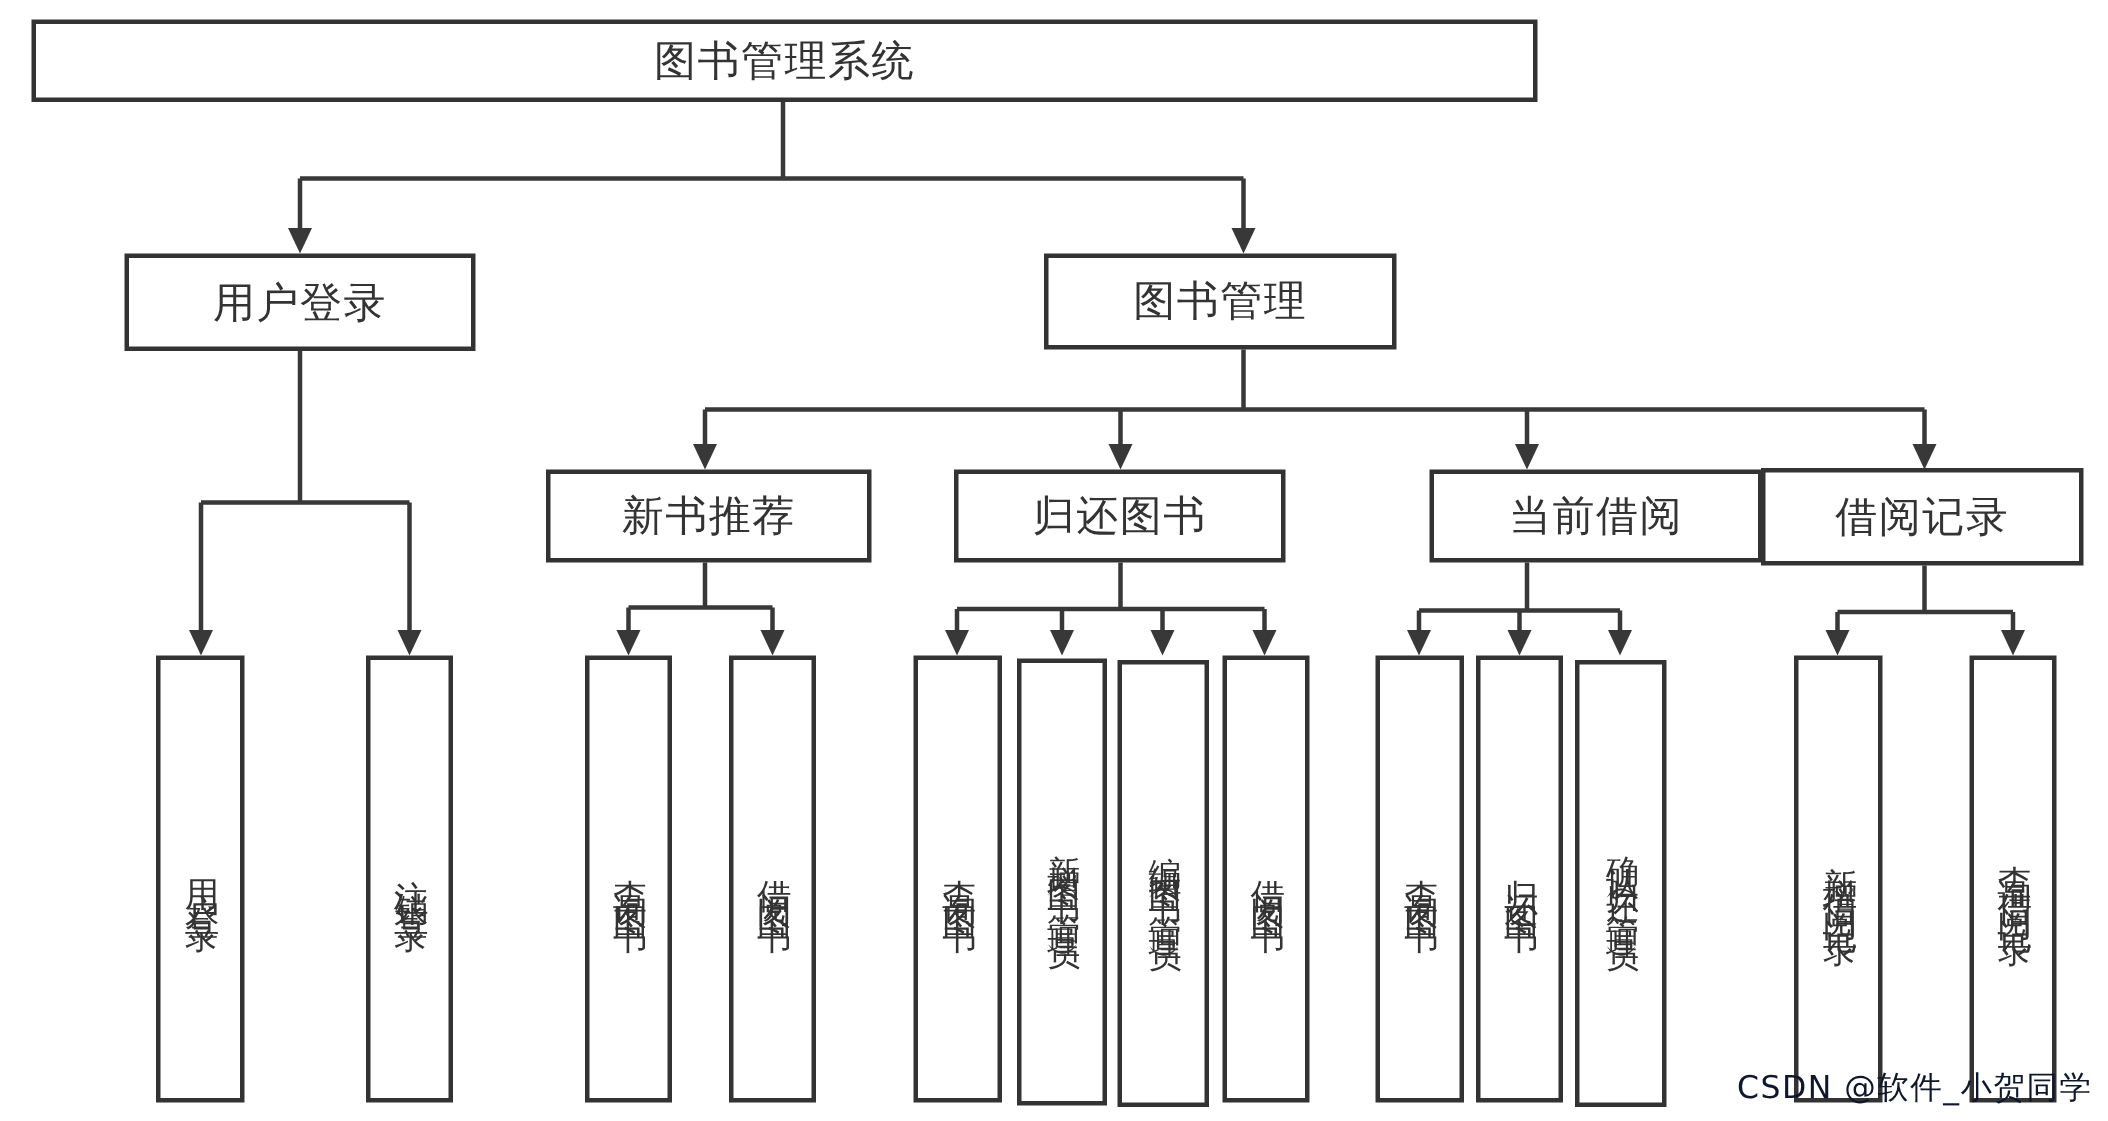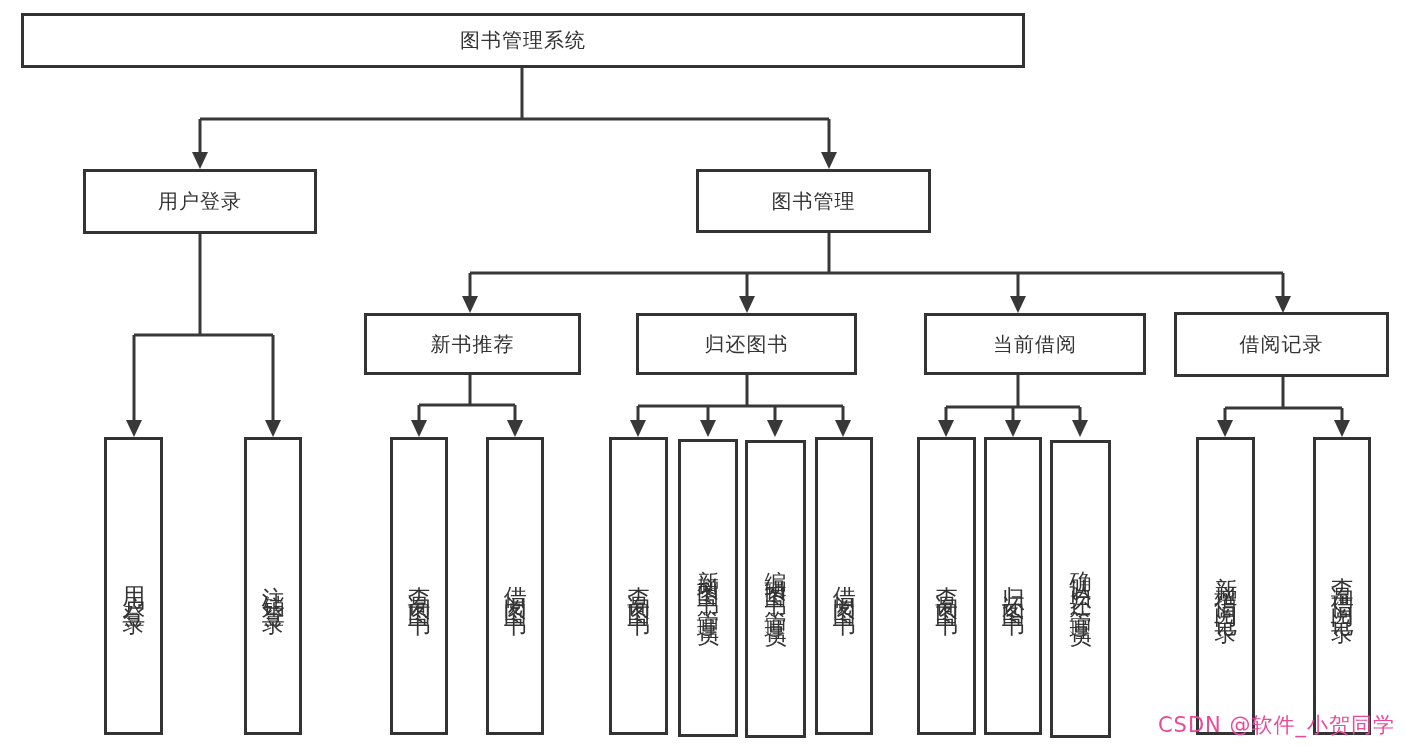--- a/index.html
+++ b/index.html
@@ -20,35 +20,35 @@
   .hbox, .vbox {
     position: absolute;
     box-sizing: border-box;
     border: 3px solid #333333;
     background: #ffffff;
     color: #333333;
     display: flex;
     align-items: center;
     justify-content: center;
   }
-  .hbox { font-size: 20px; letter-spacing: 1px; }
+  .hbox { font-size: 28px; letter-spacing: 1px; }
   .vbox {
     writing-mode: vertical-rl;
     text-orientation: mixed;
     font-size: 23px;
     letter-spacing: 9px;
     line-height: 1.1;
   }
   .vbox.tight { letter-spacing: 8px; font-size: 22px; }
   #watermark {
     position: absolute;
     right: 10px;
     top: 711px;
     font-size: 21px;
-    color: #ec4899;
+    color: #0f172a;
     letter-spacing: 1px;
     white-space: nowrap;
   }
 </style>
 </head>
 <body>
 
 <div id="stage">
 
   <svg id="connectors" viewBox="0 0 1405 747" xmlns="http://www.w3.org/2000/svg">
@@ -83,21 +83,21 @@
       </g>
   </svg>
 
   <div class="hbox" style="left:21px; top:13px; width:1004px; height:55px;">图书管理系统</div>
 
   <div class="hbox" style="left:83px; top:169px; width:234px; height:65px;">用户登录</div>
   <div class="hbox" style="left:696px; top:169px; width:235px; height:64px;">图书管理</div>
 
   <div class="hbox" style="left:364px; top:313px; width:217px; height:62px;">新书推荐</div>
   <div class="hbox" style="left:636px; top:313px; width:221px; height:62px;">归还图书</div>
-  <div class="hbox" style="left:924px; top:313px; width:222px; height:62px;">当前借阅</div>
+  <div class="hbox" style="left:953px; top:313px; width:222px; height:62px;">当前借阅</div>
   <div class="hbox" style="left:1174px; top:312px; width:215px; height:65px;">借阅记录</div>
 
   <div class="vbox" style="left:104px; top:437px; width:59px; height:298px;">用户登录</div>
   <div class="vbox" style="left:244px; top:437px; width:58px; height:298px;">注销登录</div>
 
   <div class="vbox" style="left:390px; top:437px; width:58px; height:298px;">查询图书</div>
   <div class="vbox" style="left:486px; top:437px; width:58px; height:298px;">借阅图书</div>
 
   <div class="vbox" style="left:609px; top:437px; width:59px; height:298px;">查询图书</div>
   <div class="vbox tight" style="left:678px; top:439px; width:60px; height:298px;">新增图书（管理员）</div>

